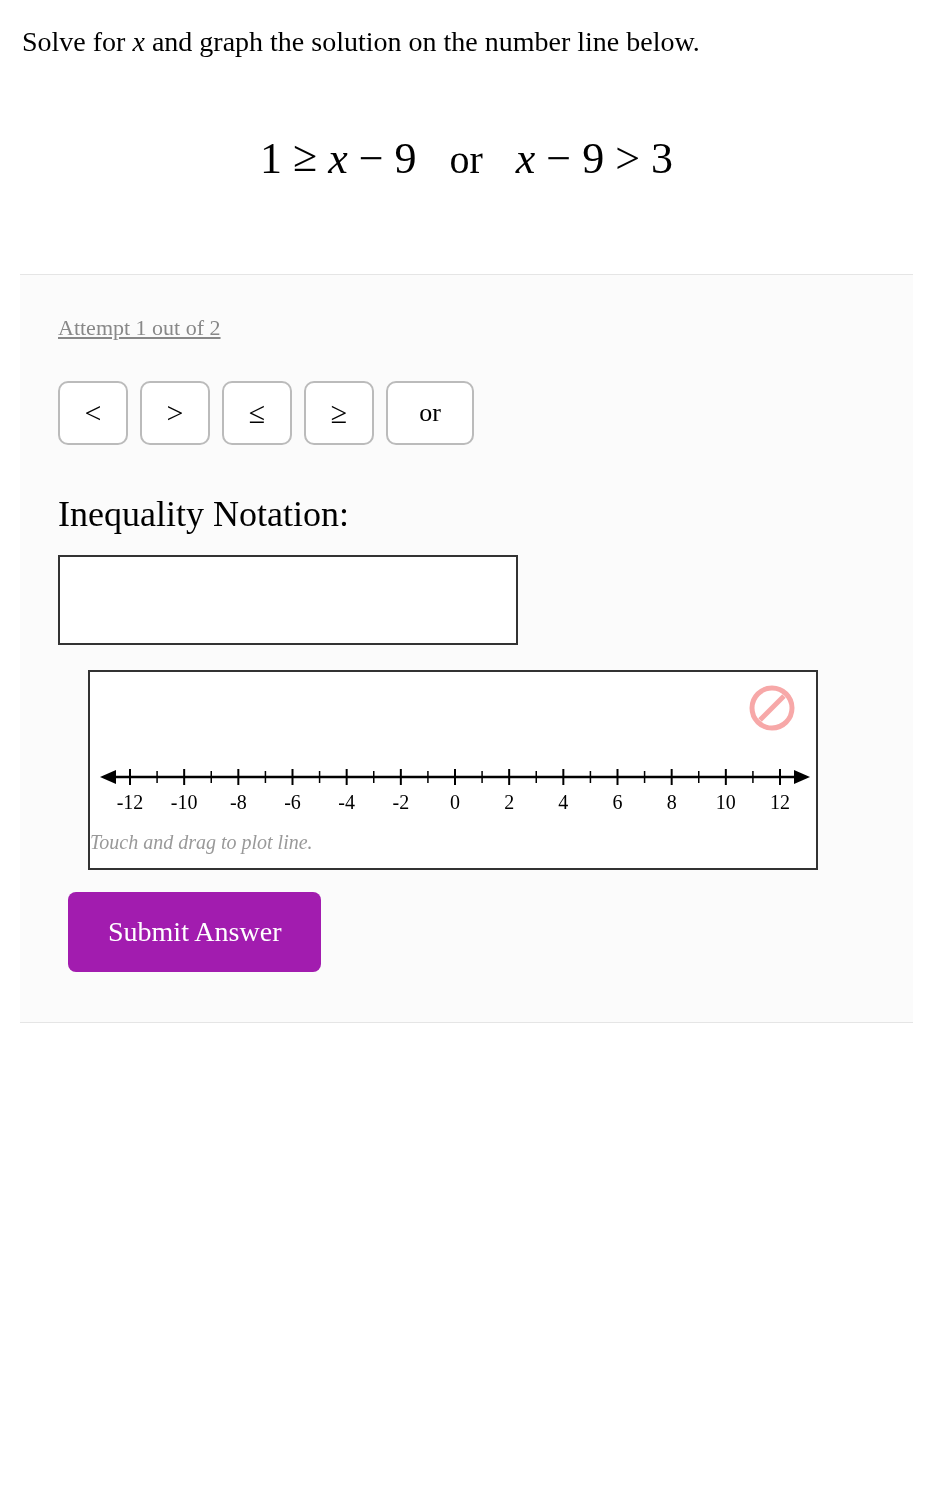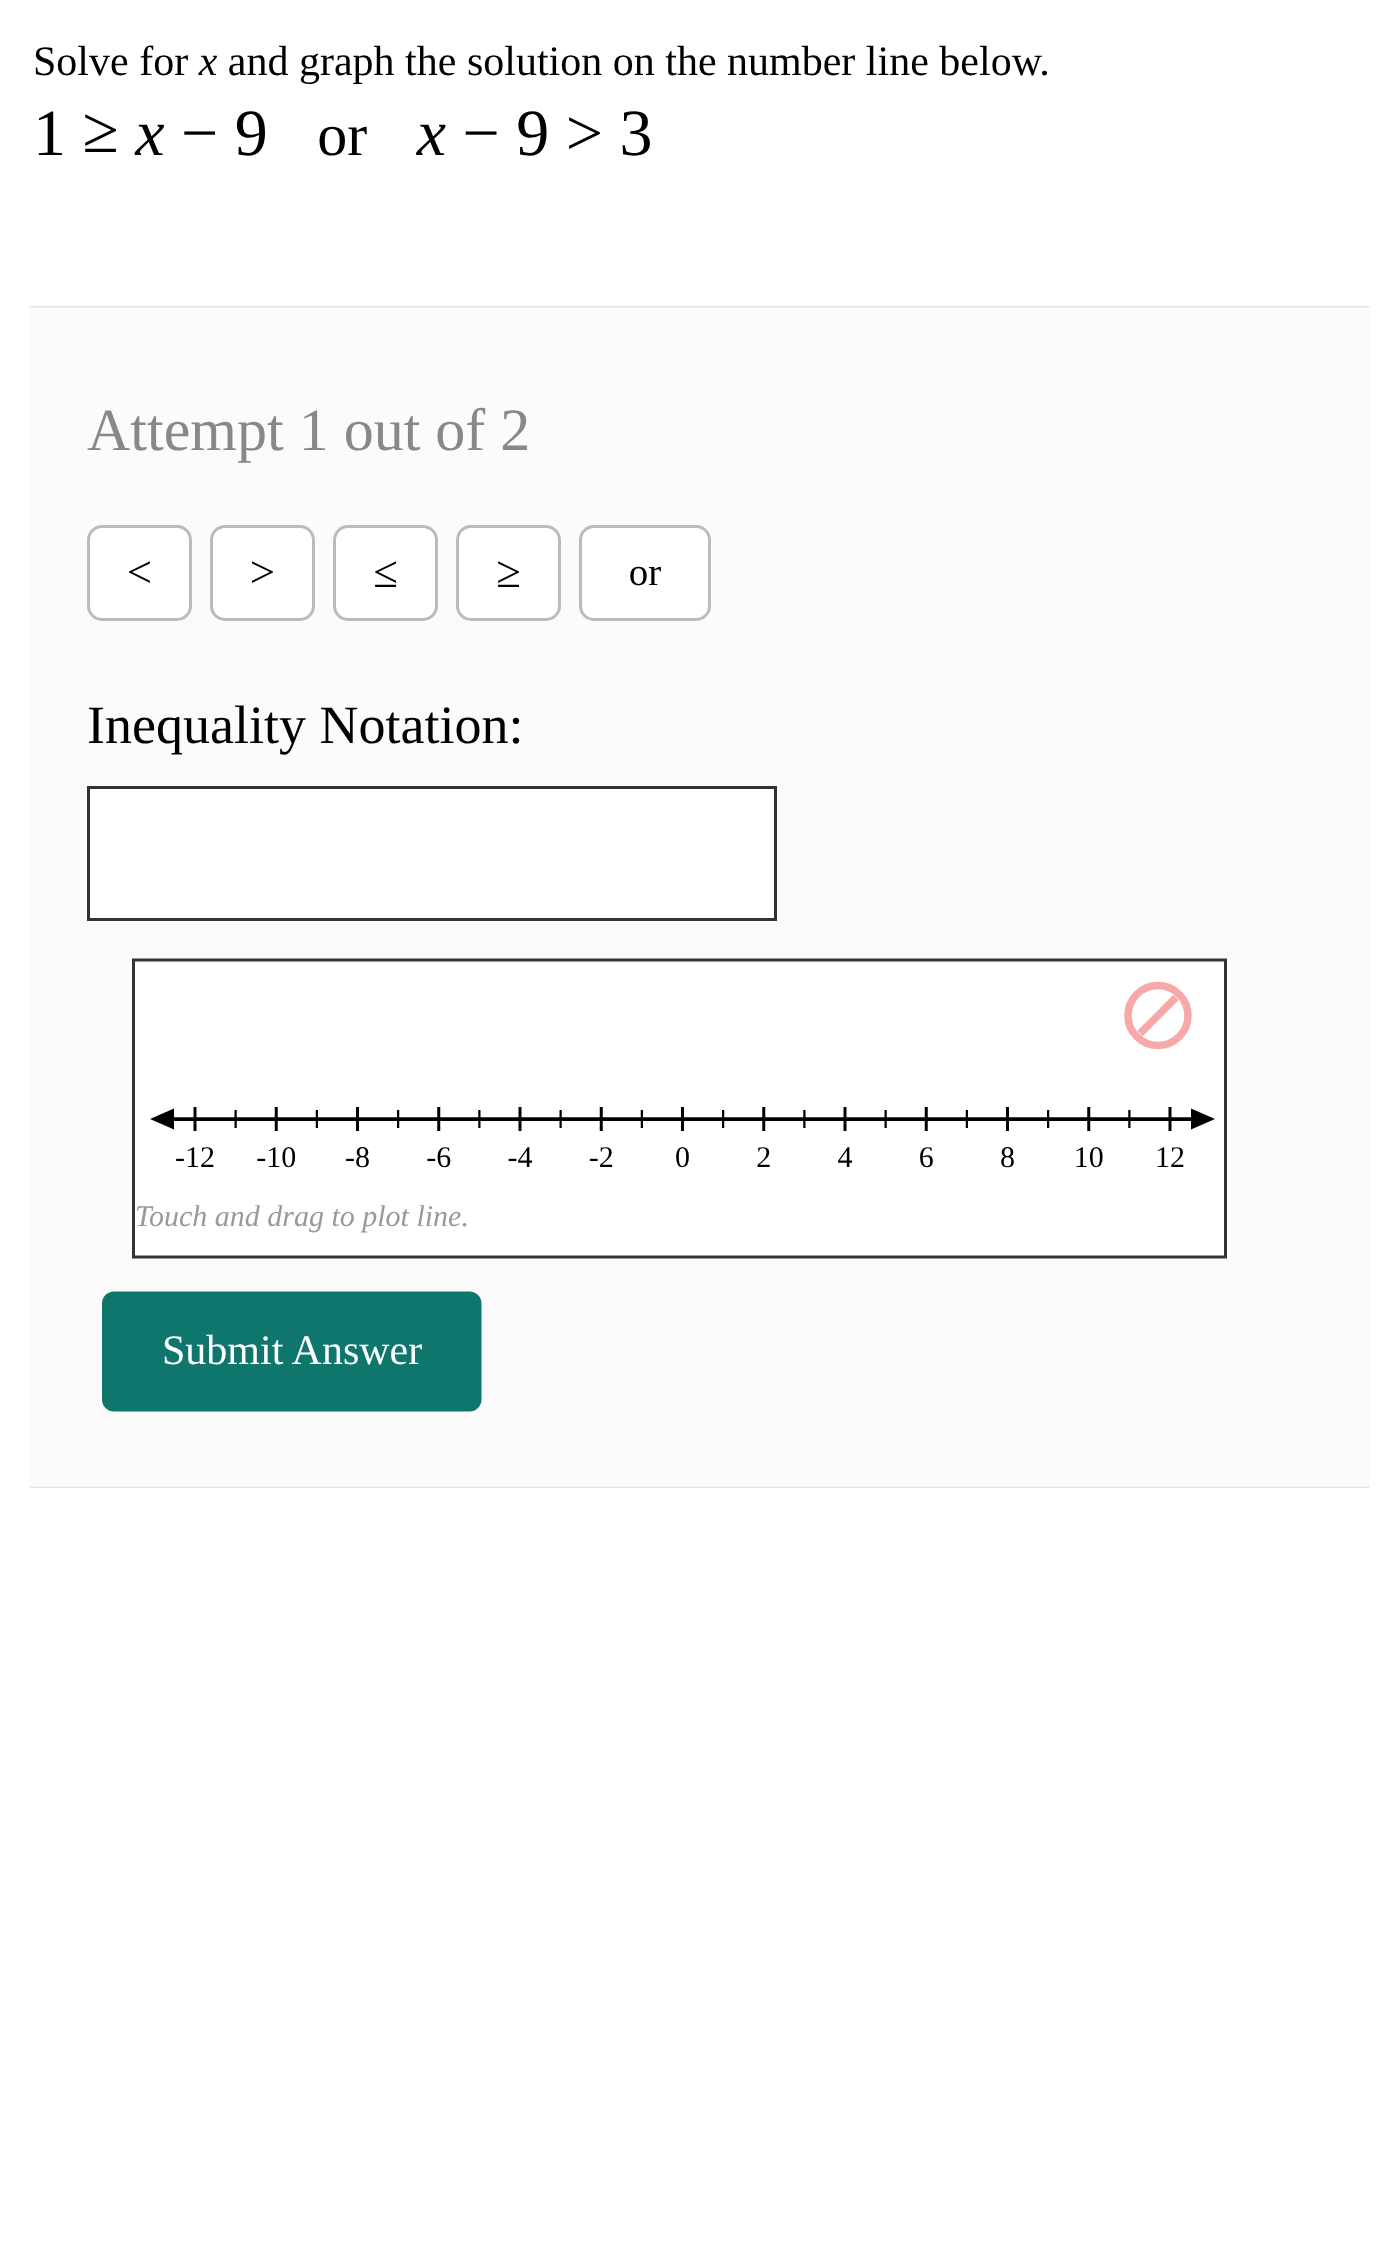--- a/index.html
+++ b/index.html
@@ -11,22 +11,24 @@
 }
 .question-area {
   padding: 22px 22px 40px 22px;
 }
 .question-text {
   font-size: 28px;
   line-height: 1.45;
 }
 .var-x { font-style: italic; font-family: 'Times New Roman', serif; }
 .equation {
+  text-align: center;
   font-size: 44px;
   font-family: 'Times New Roman', serif;
+  margin-top: 70px;
   margin-bottom: 50px;
 }
 .answer-panel {
   background: #fbfbfb;
   border: 1px solid #e5e5e5;
   border-left: none;
   border-right: none;
   margin: 0 20px;
   padding: 40px 38px 50px 38px;
   position: relative;
@@ -46,23 +48,23 @@
   background: #eeeeee;
   border-radius: 10px;
   display: flex;
   align-items: center;
   justify-content: center;
   margin-top: -5px;
   cursor: pointer;
 }
 .keyboard-btn svg { display: block; }
 .attempt {
-  font-size: 40px;
+  font-size: 22px;
   color: #888;
-  margin-top: 18px;
+  text-decoration: underline;
 }
 .op-row {
   display: flex;
   gap: 12px;
   margin-top: 40px;
 }
 .op-btn {
   width: 70px;
   height: 64px;
   border: 2px solid #bbb;
@@ -124,21 +126,21 @@
   font-size: 20px;
   color: #999;
   font-style: italic;
 }
 .tick-label {
   font-size: 20px;
   text-anchor: middle;
   font-family: Georgia, serif;
 }
 .submit-btn {
-  background: #0f766e;
+  background: #a21caf;
   color: #fff;
   border: none;
   border-radius: 8px;
   padding: 24px 40px;
   font-size: 28px;
   font-family: Georgia, serif;
   margin-top: 22px;
   margin-left: 10px;
   cursor: pointer;
 }

